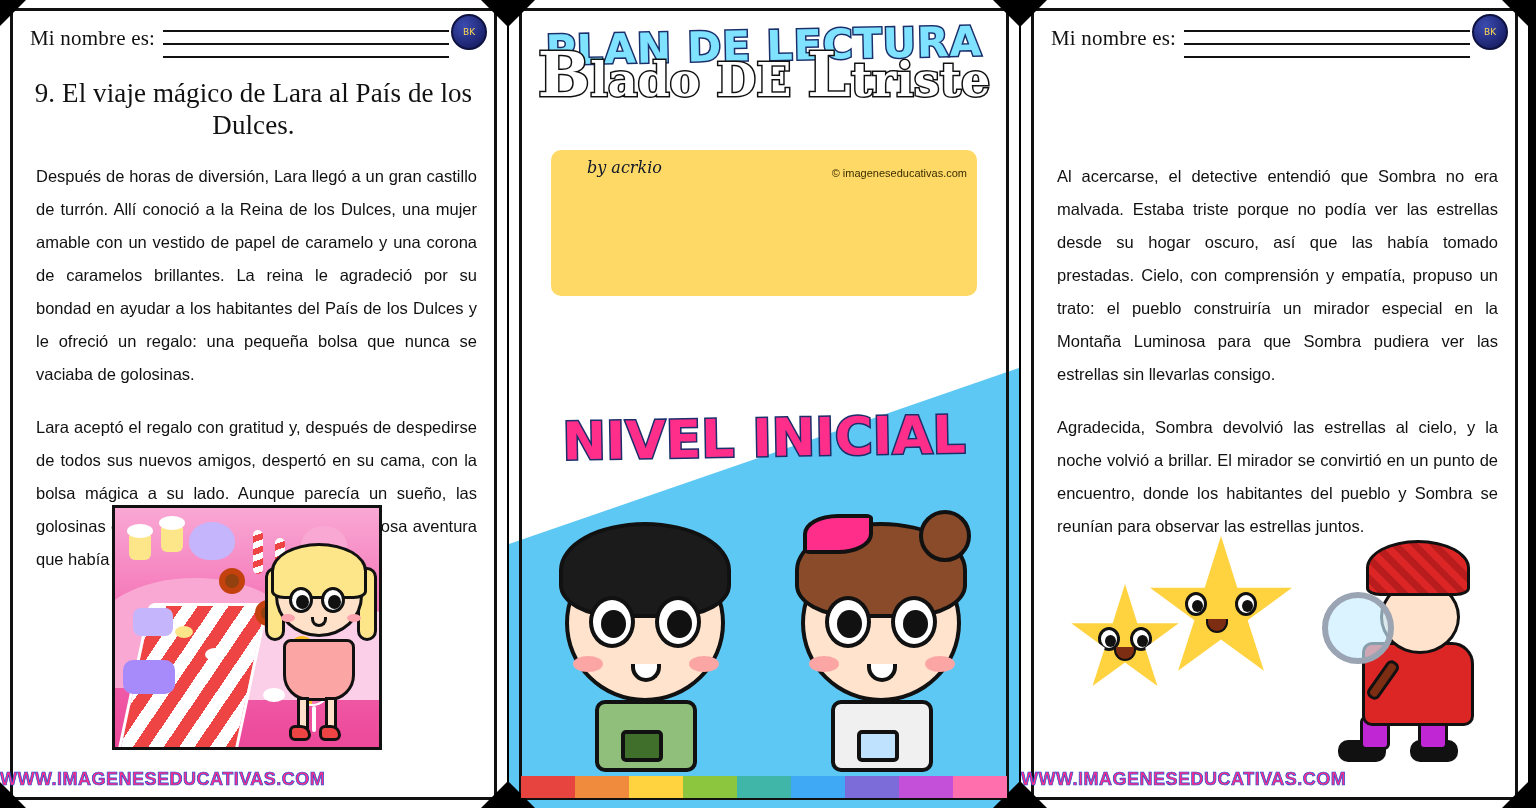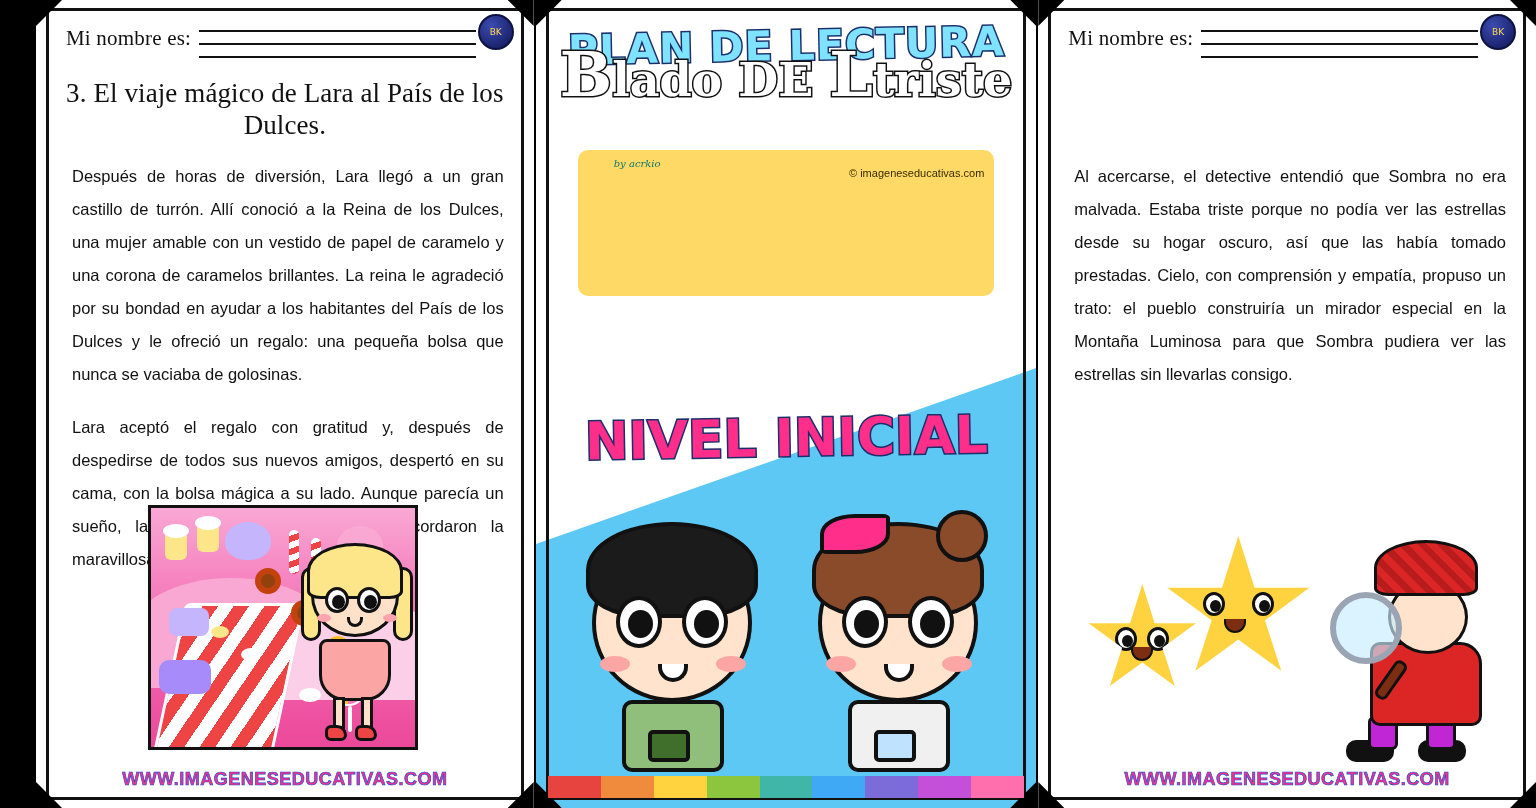--- a/index.html
+++ b/index.html
@@ -8,21 +8,20 @@
     width: 1536px; height: 808px;
     background: #ffffff;
     font-family: "Liberation Sans", sans-serif;
     overflow: hidden;
   }
   #stage {
     position: relative;
     width: 1536px; height: 808px;
     background: #000;
     display: flex;
-    padding-left: 36px;
   }
 
   
   .page {
     position: relative;
     background: #fff;
     overflow: hidden;
   }
   .page.left  { width: 507px; height: 808px; }
   .page.mid   { width: 510px; height: 808px; margin: 0 2px; }
@@ -115,21 +114,20 @@
     color: #111;
     text-align: justify;
   }
   .story-body.right-col { top: 160px; }
 
   
   .footer-url {
     position: absolute;
     left: 0; right: 0;
     bottom: 18px;
-    text-align: center;
     font-family: "Liberation Sans", sans-serif;
     font-weight: bold;
     font-size: 18px;
     letter-spacing: .5px;
     color: #ff2e8b;
     -webkit-text-stroke: 0.7px #1b4fd8;
   }
 
   
   .illus-candy {
@@ -325,21 +323,21 @@
     color: #ffffff;
     -webkit-text-stroke: 3px #111;
     paint-order: stroke fill;
     white-space: nowrap;
   }
   .cover-band-text .big { font-size: 62px; }
   .byline {
     position: absolute; left: 78px; top: 158px;
     font-family: "DejaVu Serif", serif;
     font-style: italic;
-    font-size: 10px; color: #0f766e;
+    font-size: 16px; color: #0f172a;
   }
   .credit {
     position: absolute; right: 52px; top: 167px;
     font-family: "Liberation Sans", sans-serif;
     font-size: 11px; color: #3a2d00;
   }
 
   .cover-grade {
     position: absolute; left: 0; right: 0; top: 318px;
     text-align: center;
@@ -526,21 +524,21 @@
         <div class="ln"></div>
         <div class="ln"></div>
         <div class="ln"></div>
       </div>
     </div>
 
     <div class="badge">
       <div class="bk">BK</div>
     </div>
 
-    <div class="story-title">3. El viaje mágico de Lara al País de los Dulces.</div>
+    <div class="story-title">9. El viaje mágico de Lara al País de los Dulces.</div>
 
     <div class="story-body">
       <p>Después de horas de diversión, Lara llegó a un gran castillo de turrón. Allí conoció a la Reina de los Dulces, una mujer amable con un vestido de papel de caramelo y una corona de caramelos brillantes. La reina le agradeció por su bondad en ayudar a los habitantes del País de los Dulces y le ofreció un regalo: una pequeña bolsa que nunca se vaciaba de golosinas.</p>
       <p>Lara aceptó el regalo con gratitud y, después de despedirse de todos sus nuevos amigos, despertó en su cama, con la bolsa mágica a su lado. Aunque parecía un sueño, las golosinas en su bolsa le recordaron la maravillosa aventura que había vivido.</p>
     </div>
 
     <div class="illus-candy">
       <div class="hill"></div>
       <div class="hill2"></div>
       <div class="road"></div>
@@ -661,20 +659,21 @@
       </div>
     </div>
 
     <div class="badge">
       <div class="bk">BK</div>
     </div>
 
 
     <div class="story-body right-col">
       <p>Al acercarse, el detective entendió que Sombra no era malvada. Estaba triste porque no podía ver las estrellas desde su hogar oscuro, así que las había tomado prestadas. Cielo, con comprensión y empatía, propuso un trato: el pueblo construiría un mirador especial en la Montaña Luminosa para que Sombra pudiera ver las estrellas sin llevarlas consigo.</p>
+      <p>Agradecida, Sombra devolvió las estrellas al cielo, y la noche volvió a brillar. El mirador se convirtió en un punto de encuentro, donde los habitantes del pueblo y Sombra se reunían para observar las estrellas juntos.</p>
     </div>
 
     <div class="illus-stars">
       <div class="star s1">
         <div class="seye l"></div>
         <div class="seye r"></div>
         <div class="smouth"></div>
       </div>
       <div class="star s2">
         <div class="seye l"></div>

